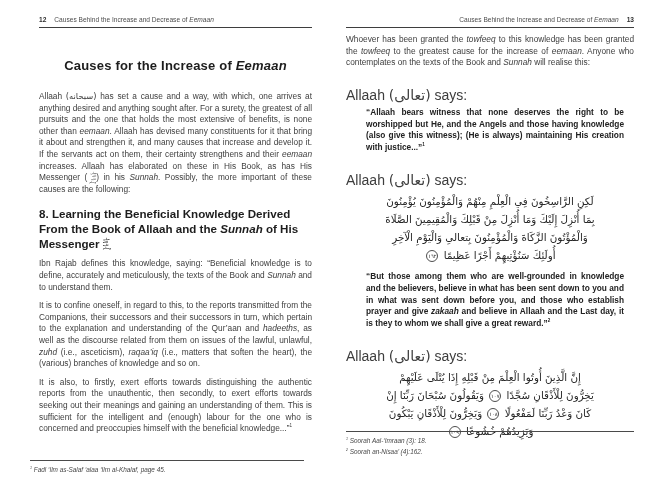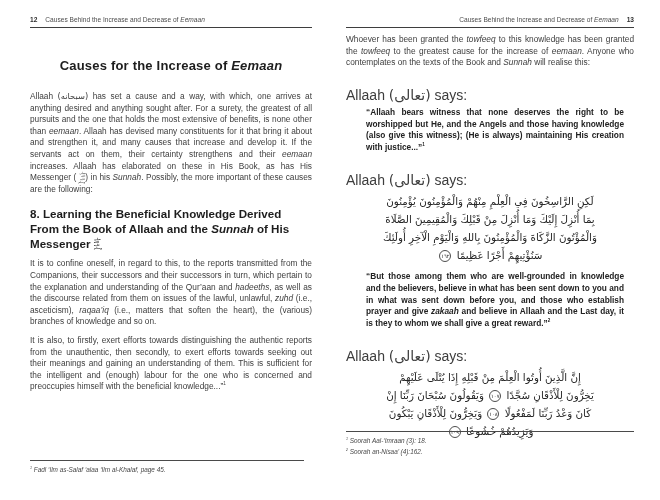--- a/index.html
+++ b/index.html
@@ -1,20 +1,20 @@
 <!DOCTYPE html>
 <html><head>
 <meta charset="utf-8">
 <style>
   html,body{margin:0;padding:0;background:#ffffff;}
   body{width:660px;height:500px;overflow:hidden;
        font-family:"Liberation Sans",sans-serif;color:#3d3d3d;}
   .spread{display:flex;width:660px;height:500px;background:#ffffff;}
   .page{position:relative;width:330px;height:500px;box-sizing:border-box;}
-  .page.left{padding:16px 18px 0 30px;}
+  .page.left{padding:16px 18px 0 39px;}
   .page.right{padding:16px 26px 0 16px;}
 
   .page-header{display:flex;align-items:baseline;font-size:6.6px;color:#4c4c4c;
                border-bottom:1.6px solid #3e3e3e;padding-bottom:4px;}
   .page-header .pnum{font-weight:bold;color:#2f2f2f;}
   .page-header.hleft .pnum{margin-right:8px;}
   .page-header.hright{justify-content:flex-end;}
   .page-header.hright .pnum{margin-left:8px;}
 
   .chapter-title{font-size:13px;font-weight:bold;color:#1d1d1d;text-align:center;
@@ -58,20 +58,21 @@
       <span class="pnum">12</span>
       <span class="rtitle"><span>Causes Behind the Increase and Decrease of </span><span class="run-i">Eemaan</span></span>
     </div>
 
     <div class="chapter-title"><span>Causes for the Increase of </span><span class="run-i">Eemaan</span></div>
 
     <p class="body"><span>Allaah </span><span class="run-ar">(سبحانه)</span><span> has set a cause and a way, with which, one arrives at anything desired and anything sought after. For a surety, the greatest of all pursuits and the one that holds the most extensive of benefits, is none other than </span><span class="run-i">eemaan</span><span>. Allaah has devised many constituents for it that bring it about and strengthen it, and many causes that increase and develop it. If the servants act on them, their certainty strengthens and their </span><span class="run-i">eemaan</span><span> increases. Allaah has elaborated on these in His Book, as has His Messenger (</span><span class="run-saw">صلى الله عليه وسلم</span><span>) in his </span><span class="run-i">Sunnah</span><span>. Possibly, the more important of these causes are the following:</span></p>
 
     <div class="section-heading"><span>8. Learning the Beneficial Knowledge Derived From the Book of Allaah and the </span><span class="run-i">Sunnah</span><span> of His Messenger </span><span class="run-saw">صلى الله عليه وسلم</span></div>
 
+    <p class="body"><span>Ibn Rajab defines this knowledge, saying: “Beneficial knowledge is to define, accurately and meticulously, the texts of the Book and </span><span class="run-i">Sunnah</span><span> and to understand them.</span></p>
 
     <p class="body"><span>It is to confine oneself, in regard to this, to the reports transmitted from the Companions, their successors and their successors in turn, which pertain to the explanation and understanding of the Qur’aan and </span><span class="run-i">hadeeths</span><span>, as well as the discourse related from them on issues of the lawful, unlawful, </span><span class="run-i">zuhd</span><span> (i.e., asceticism), </span><span class="run-i">raqaa’iq</span><span> (i.e., matters that soften the heart), the (various) branches of knowledge and so on.</span></p>
 
     <p class="body"><span>It is also, to firstly, exert efforts towards distinguishing the authentic reports from the unauthentic, then secondly, to exert efforts towards seeking out their meanings and gaining an understanding of them. This is sufficient for the intelligent and (enough) labour for the one who is concerned and preoccupies himself with the beneficial knowledge...”</span><span class="run-sup">1</span></p>
 
     <div class="footer" style="bottom:24px;">
       <div class="fn-rule"></div>
       <div class="fn"><span class="run-sup">1</span><span> </span><span class="run-i">Fadl ‘Ilm as-Salaf ‘alaa ‘Ilm al-Khalaf</span><span>, page 45.</span></div>
     </div>
   </div>
@@ -84,21 +85,21 @@
 
     <p class="body" style="margin-top:6px;"><span>Whoever has been granted the </span><span class="run-i">towfeeq</span><span> to this knowledge has been granted the </span><span class="run-i">towfeeq</span><span> to the greatest cause for the increase of </span><span class="run-i">eemaan</span><span>. Anyone who contemplates on the texts of the Book and </span><span class="run-i">Sunnah</span><span> will realise this:</span></p>
 
     <div class="says-line"><span>Allaah </span><span class="run-ar">(تعالى)</span><span> says:</span></div>
 
 
     <div class="translation"><span>“Allaah bears witness that none deserves the right to be worshipped but He, and the Angels and those having knowledge (also give this witness); (He is always) maintaining His creation with justice...”</span><span class="run-sup">1</span></div>
 
     <div class="says-line"><span>Allaah </span><span class="run-ar">(تعالى)</span><span> says:</span></div>
 
-    <div class="verse" style="margin-left:34px;margin-right:34px;"><span>لَكِنِ الرَّاسِخُونَ فِي الْعِلْمِ مِنْهُمْ وَالْمُؤْمِنُونَ يُؤْمِنُونَ بِمَا أُنْزِلَ إِلَيْكَ وَمَا أُنْزِلَ مِنْ قَبْلِكَ وَالْمُقِيمِينَ الصَّلَاةَ وَالْمُؤْتُونَ الزَّكَاةَ وَالْمُؤْمِنُونَ بِاللهِ وَالْيَوْمِ الْآخِرِ أُولَئِكَ سَنُؤْتِيهِمْ أَجْرًا عَظِيمًا </span><span class="run-ayah">١٦٢</span></div>
+    <div class="verse" style="margin-left:34px;margin-right:34px;"><span>لَكِنِ الرَّاسِخُونَ فِي الْعِلْمِ مِنْهُمْ وَالْمُؤْمِنُونَ يُؤْمِنُونَ بِمَا أُنْزِلَ إِلَيْكَ وَمَا أُنْزِلَ مِنْ قَبْلِكَ وَالْمُقِيمِينَ الصَّلَاةَ وَالْمُؤْتُونَ الزَّكَاةَ وَالْمُؤْمِنُونَ بِتعالىِ وَالْيَوْمِ الْآخِرِ أُولَئِكَ سَنُؤْتِيهِمْ أَجْرًا عَظِيمًا </span><span class="run-ayah">١٦٢</span></div>
 
     <div class="translation"><span>“But those among them who are well-grounded in knowledge and the believers, believe in what has been sent down to you and in what was sent down before you, and those who establish prayer and give </span><span class="run-i">zakaah</span><span> and believe in Allaah and the Last day, it is they to whom we shall give a great reward.”</span><span class="run-sup">2</span></div>
 
     <div class="says-line"><span>Allaah </span><span class="run-ar">(تعالى)</span><span> says:</span></div>
 
     <div class="verse" style="margin-left:40px;margin-right:40px;"><span>إِنَّ الَّذِينَ أُوتُوا الْعِلْمَ مِنْ قَبْلِهِ إِذَا يُتْلَى عَلَيْهِمْ يَخِرُّونَ لِلْأَذْقَانِ سُجَّدًا </span><span class="run-ayah">١٠٧</span><span> وَيَقُولُونَ سُبْحَانَ رَبِّنَا إِنْ كَانَ وَعْدُ رَبِّنَا لَمَفْعُولًا </span><span class="run-ayah">١٠٨</span><span> وَيَخِرُّونَ لِلْأَذْقَانِ يَبْكُونَ وَيَزِيدُهُمْ خُشُوعًا </span><span class="run-ayah">١٠٩</span></div>
 
     <div class="footer" style="bottom:42px;">
       <div class="fn-rule"></div>
       <div class="fn"><span class="run-sup">1</span><span> Soorah Aal-‘Imraan (3): 18.</span></div>

